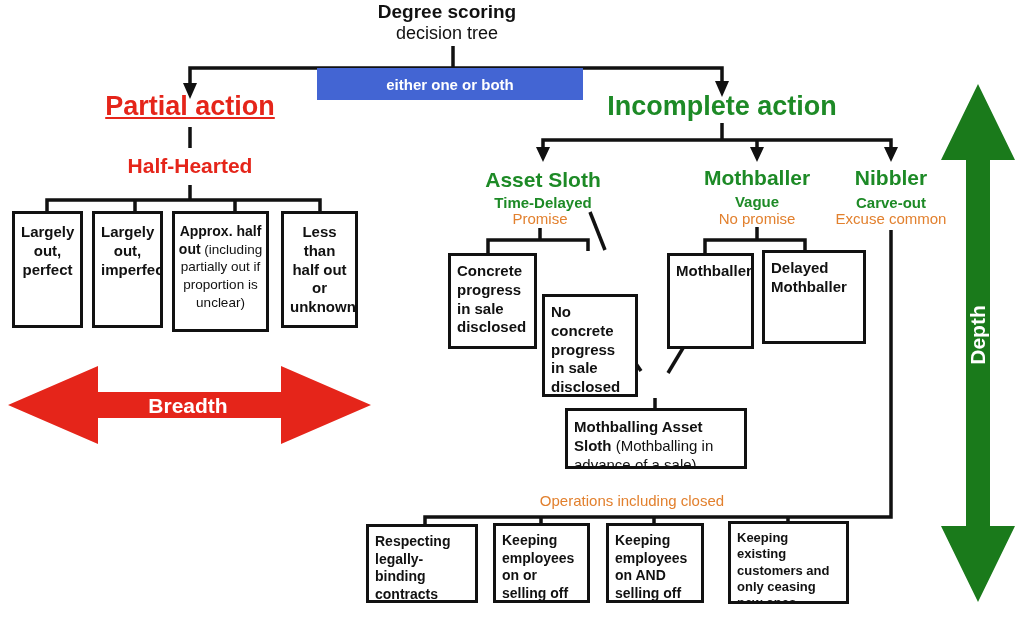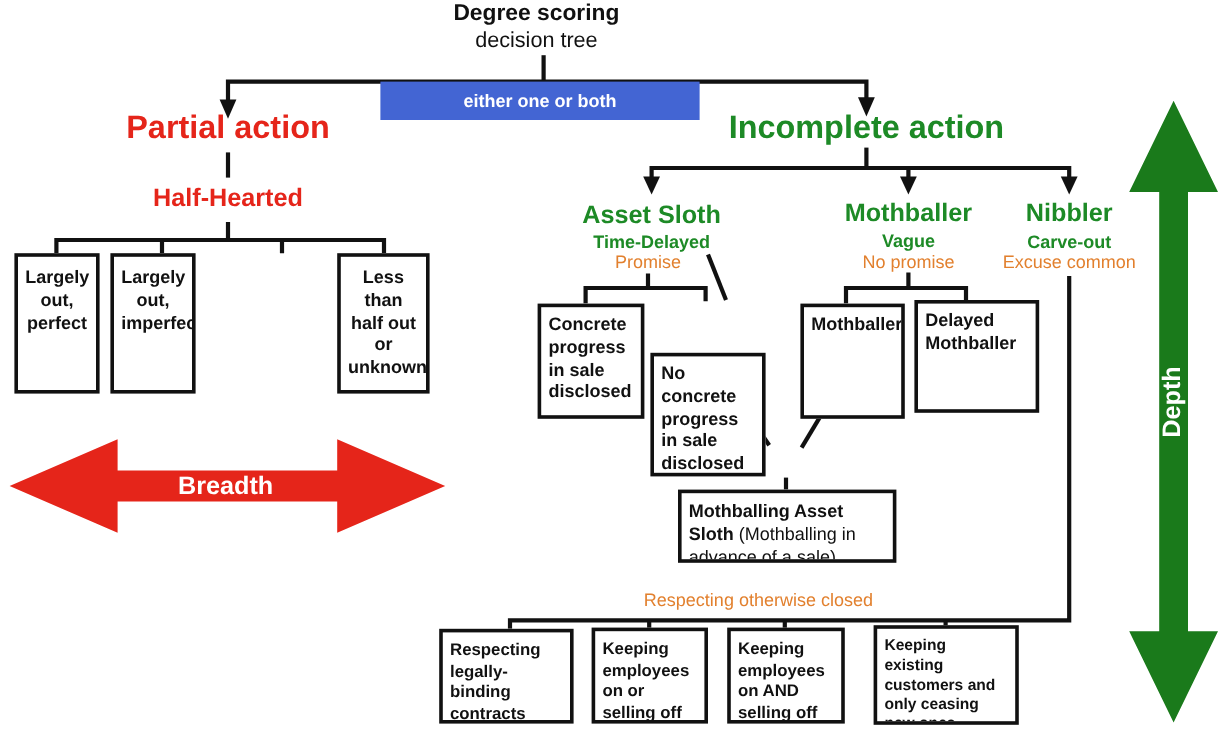--- a/index.html
+++ b/index.html
@@ -8,21 +8,21 @@
     font-family:"Liberation Sans",sans-serif;color:#111;overflow:hidden;
   }
   .wires{position:absolute;left:0;top:0;z-index:0;}
   .wire{stroke:var(--line);stroke-width:3.5;fill:none;}
   .head{fill:var(--line);stroke:none;}
   .red-arrow{fill:var(--red);}
   .green-arrow{fill:var(--green-arrow);}
   .t{position:absolute;white-space:nowrap;transform:translateX(-50%);z-index:2;line-height:1.08;}
   .title1{font-size:19px;font-weight:bold;}
   .title2{font-size:18px;}
-  .h-red{color:var(--red);font-weight:bold;font-size:27px;}
+  .h-red{color:var(--red);font-weight:bold;font-size:27px;text-decoration:underline;}
   .h-green{color:var(--green);font-weight:bold;font-size:27px;}
   .sub-red{color:var(--red);font-weight:bold;font-size:21px;}
   .b-name{color:var(--green);font-weight:bold;font-size:21px;}
   .b-type{color:var(--green);font-weight:bold;font-size:15px;}
   .b-note{color:var(--orange);font-size:15px;}
   .hybrid{color:var(--green);font-weight:bold;font-size:21px;}
   .ops{color:var(--orange);font-size:15px;}
   .axis-label{color:#fff;font-weight:bold;font-size:21px;transform:translate(-50%,-50%);}
   .axis-label.vert{transform:translate(-50%,-50%) rotate(-90deg);}
   .bluebox{
@@ -84,20 +84,23 @@
 
   <div class="t h-red" style="left:190px;top:92px;">Partial action</div>
   <div class="t sub-red" style="left:190px;top:155px;">Half-Hearted</div>
 
   <div class="box center" style="left:12px;top:211px;width:71px;height:117px;">
     <span>Largely out, perfect</span>
   </div>
   <div class="box center" style="left:92px;top:211px;width:71px;height:117px;">
     <span>Largely out, imperfect</span>
   </div>
+  <div class="box center lb3" style="left:172px;top:211px;width:97px;height:121px;padding-left:2px;padding-right:2px;">
+    <span>Approx. half out</span><span class="nrm"> (including partially out if proportion is unclear)</span>
+  </div>
   <div class="box center" style="left:281px;top:211px;width:77px;height:117px;">
     <span>Less than half out or unknown</span>
   </div>
 
   <div class="t axis-label" style="left:188px;top:406px;">Breadth</div>
 
   <div class="t b-name" style="left:543px;top:169px;">Asset Sloth</div>
 
   <div class="t h-green" style="left:722px;top:92px;">Incomplete action</div>
   <div class="t b-type" style="left:543px;top:195px;">Time-Delayed</div>
@@ -123,21 +126,21 @@
   </div>
   <div class="box" style="left:762px;top:250px;width:104px;height:94px;">
     <span>Delayed Mothballer</span>
   </div>
 
   <div class="t hybrid" style="left:655px;top:380px;margin-top:34px;">Hybrid</div>
   <div class="box" style="left:565px;top:408px;width:182px;height:61px;padding-top:7px;">
     <span>Mothballing Asset Sloth</span><span class="nrm"> (Mothballing in advance of a sale)</span>
   </div>
 
-  <div class="t ops" style="left:632px;top:493px;">Respecting otherwise closed</div>
+  <div class="t ops" style="left:632px;top:493px;">Operations including closed</div>
 
   <div class="box opbox" style="left:366px;top:524px;width:112px;height:79px;">
     <span>Respecting legally-binding contracts</span>
   </div>
   <div class="box opbox" style="left:493px;top:523px;width:97px;height:80px;">
     <span>Keeping employees on or selling off inventory</span>
   </div>
   <div class="box opbox" style="left:606px;top:523px;width:98px;height:80px;">
     <span>Keeping employees on AND selling off inventory</span>
   </div>

